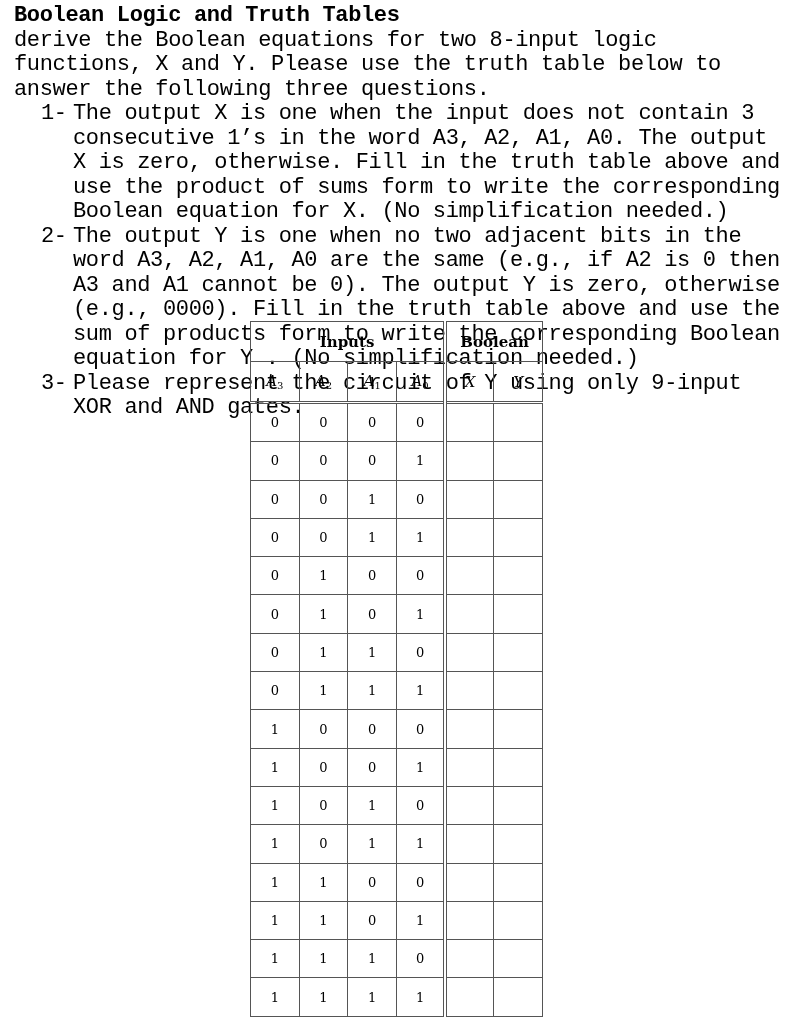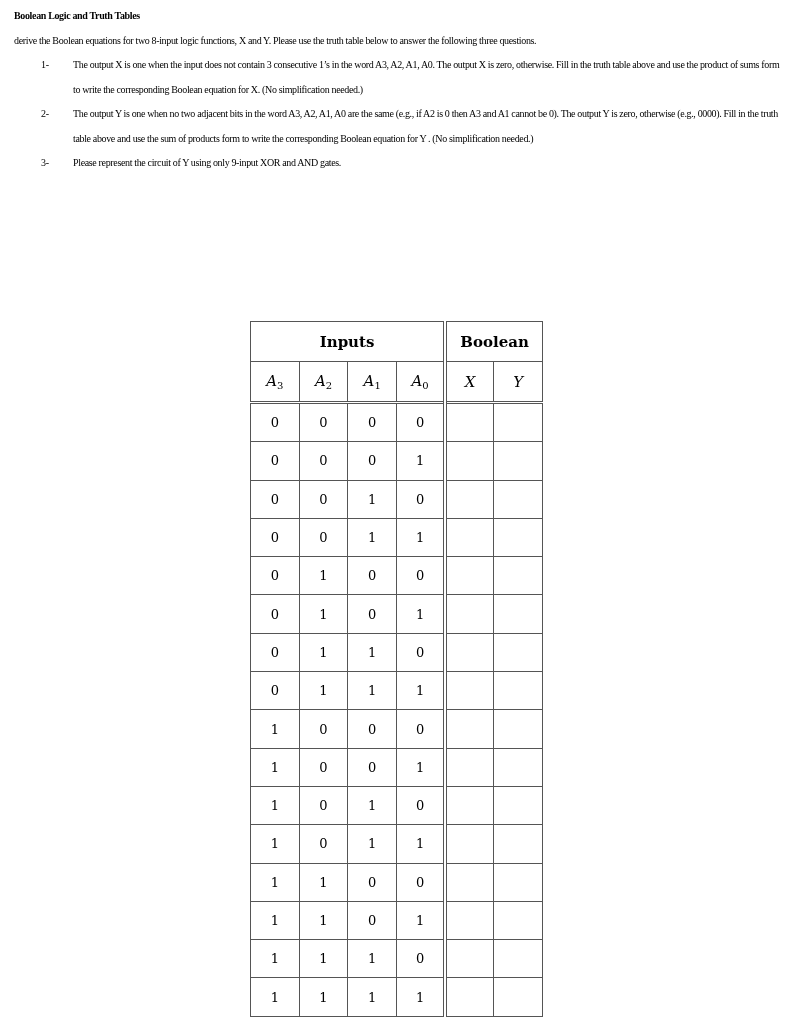--- a/index.html
+++ b/index.html
@@ -1,17 +1,17 @@
 <!DOCTYPE html>
 <html><head>
 <meta charset="utf-8">
 <style>
   html, body { margin: 0; padding: 0; background: #ffffff; }
   body { width: 794px; height: 1024px; position: relative; overflow: hidden; color: #000; }
-  .doc { position: absolute; left: 14px; top: 4px; width: 770px; font-family: Liberation Serif, serif; font-size: 10px; line-height: 24.5px; letter-spacing: -0.35px; }
+  .doc { position: absolute; left: 14px; top: 4px; width: 770px; font-family: Liberation Mono, monospace; font-size: 22px; line-height: 24.5px; letter-spacing: -0.35px; }
   .title { font-weight: bold; }
   .intro { }
   ol.questions { list-style: none; margin: 0; padding: 0; }
   ol.questions li { position: relative; padding-left: 59px; }
   ol.questions li .num { position: absolute; left: 27px; top: 0; }
   .tbl-wrap { position: absolute; left: 250px; top: 321px; width: 293px; height: 676px; font-family: "DejaVu Serif", serif; }
   table.tt { border-collapse: collapse; width: 293px; table-layout: fixed; }
   table.tt td, table.tt th { border: 1px solid #555; text-align: center; padding: 0; font-size: 13px; }
   table.tt th.group { height: 39px; font-weight: bold; font-size: 15px; }
   table.tt th.var { height: 39px; font-weight: normal; font-style: italic; font-size: 15px; border-bottom: 3px double #555; margin-left: 36px; }

